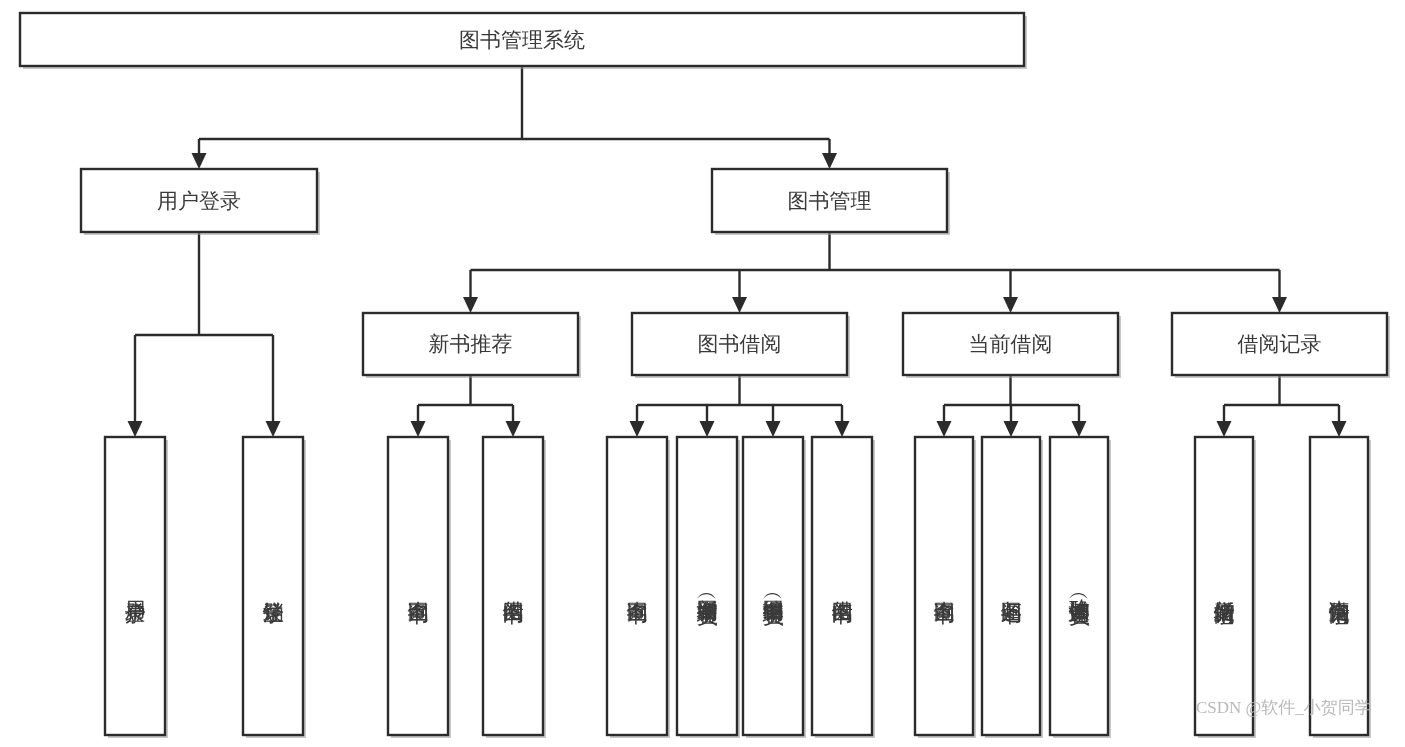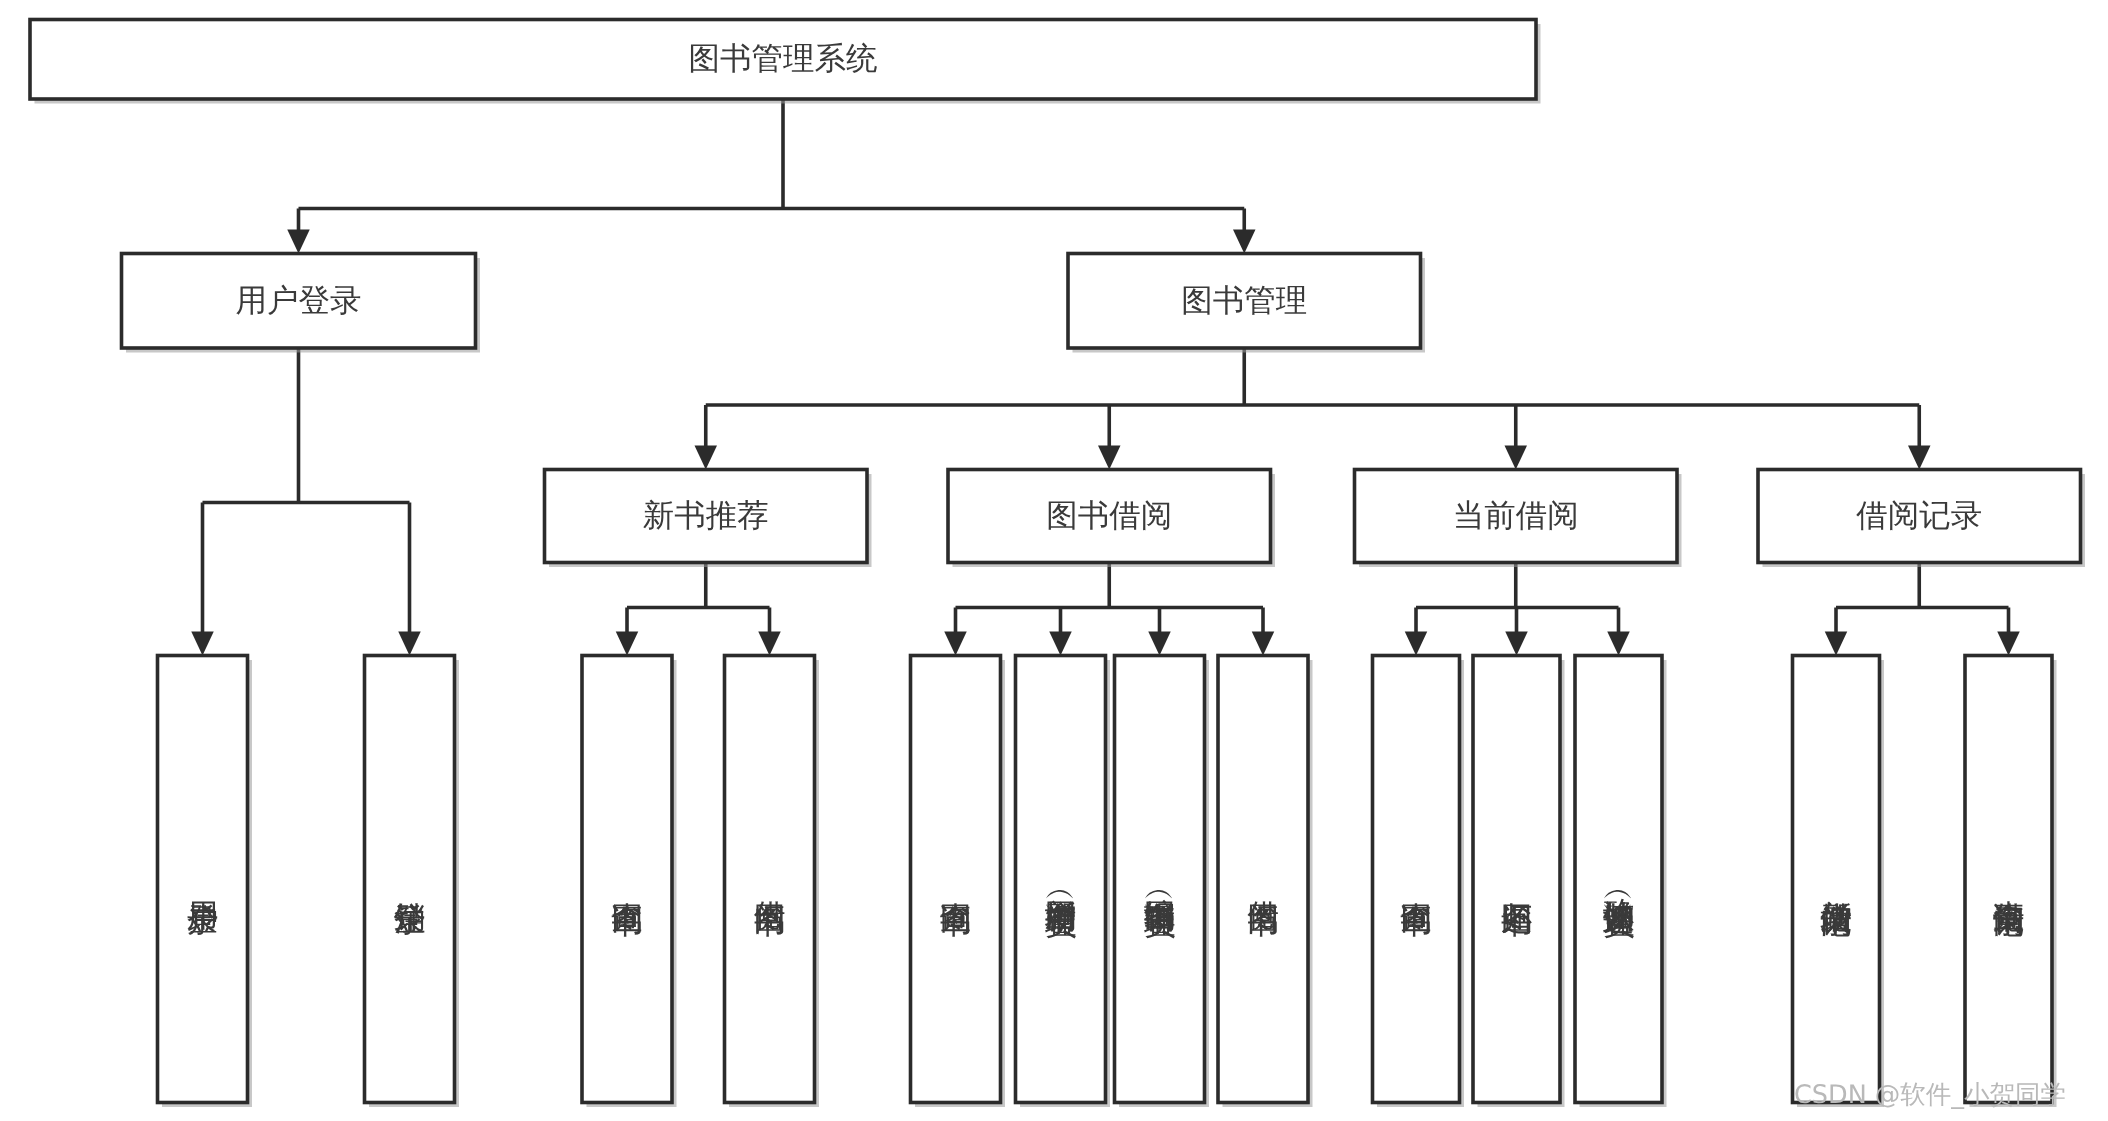--- a/index.html
+++ b/index.html
@@ -217,14 +217,14 @@
       <div class="leaf-label" style="left: 677px; top: 437px; width: 60px; height: 298px;">新增图书（管理员）</div>
       <div class="leaf-label" style="left: 743px; top: 437px; width: 60px; height: 298px;">编辑图书（管理员）</div>
       <div class="leaf-label" style="left: 812px; top: 437px; width: 60px; height: 298px;">借阅图书</div>
       <div class="leaf-label" style="left: 915px; top: 437px; width: 58px; height: 298px;">查询图书</div>
       <div class="leaf-label" style="left: 982px; top: 437px; width: 58px; height: 298px;">归还图书</div>
       <div class="leaf-label" style="left: 1050px; top: 437px; width: 58px; height: 298px;">确认归还（管理员）</div>
       <div class="leaf-label" style="left: 1195px; top: 437px; width: 58px; height: 298px;">新增借阅记录</div>
       <div class="leaf-label" style="left: 1310px; top: 437px; width: 58px; height: 298px;">查询借阅记录</div>
     </div>
 
-  <div class="watermark" style="left: 1196px; top: 718px;">CSDN @软件_小贺同学</div>
+  <div class="watermark" style="left: 1196px; top: 696px; font-family: Liberation Serif, serif;">CSDN @软件_小贺同学</div>
 </div>
 
 </body></html>

